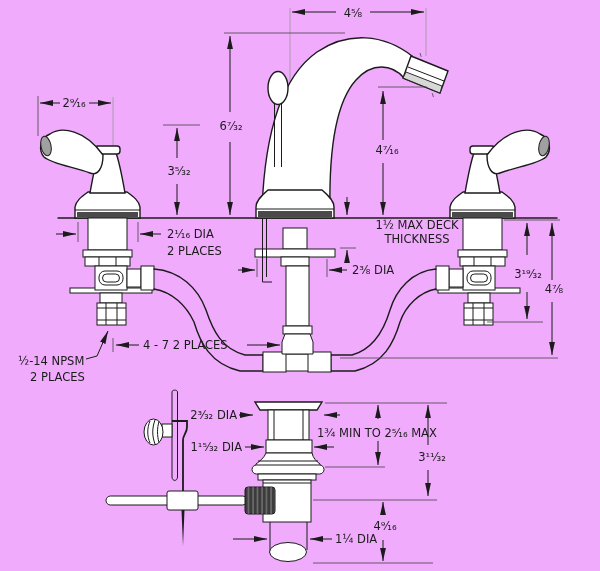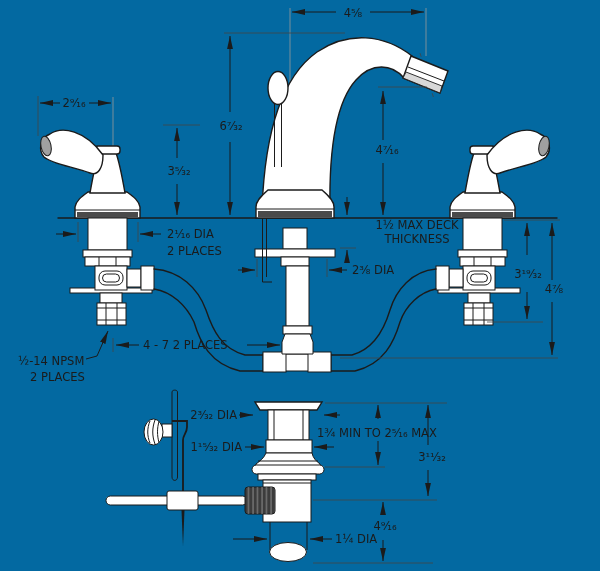--- a/index.html
+++ b/index.html
@@ -1,16 +1,16 @@
 <!DOCTYPE html>
 <html><head>
 <meta charset="utf-8">
 <style>
   html,body{margin:0;padding:0;background:#fff;}
-  .stage{width:600px;height:571px;background:#0369a1;position:relative;overflow:hidden;}
+  .stage{width:600px;height:571px;background:#f0abfc;position:relative;overflow:hidden;}
   svg{display:block;}
   .ln{stroke:#1b1b1b;stroke-width:1.4;fill:none;stroke-linecap:round;}
   .ln2{stroke:#1b1b1b;stroke-width:1;fill:none;}
   .fw{fill:#ffffff;stroke:#1b1b1b;stroke-width:1.4;}
   .fw2{fill:#ffffff;stroke:#1b1b1b;stroke-width:1;}
   .dim{stroke:#1b1b1b;stroke-width:1;fill:none;}
   .ext{stroke:#444;stroke-width:0.8;fill:none;}
   .cl{stroke:#999;stroke-width:0.8;fill:none;}
   .dimtxt{font-family:"DejaVu Sans",sans-serif;font-size:11.5px;fill:#1b1b1b;}
 </style>

